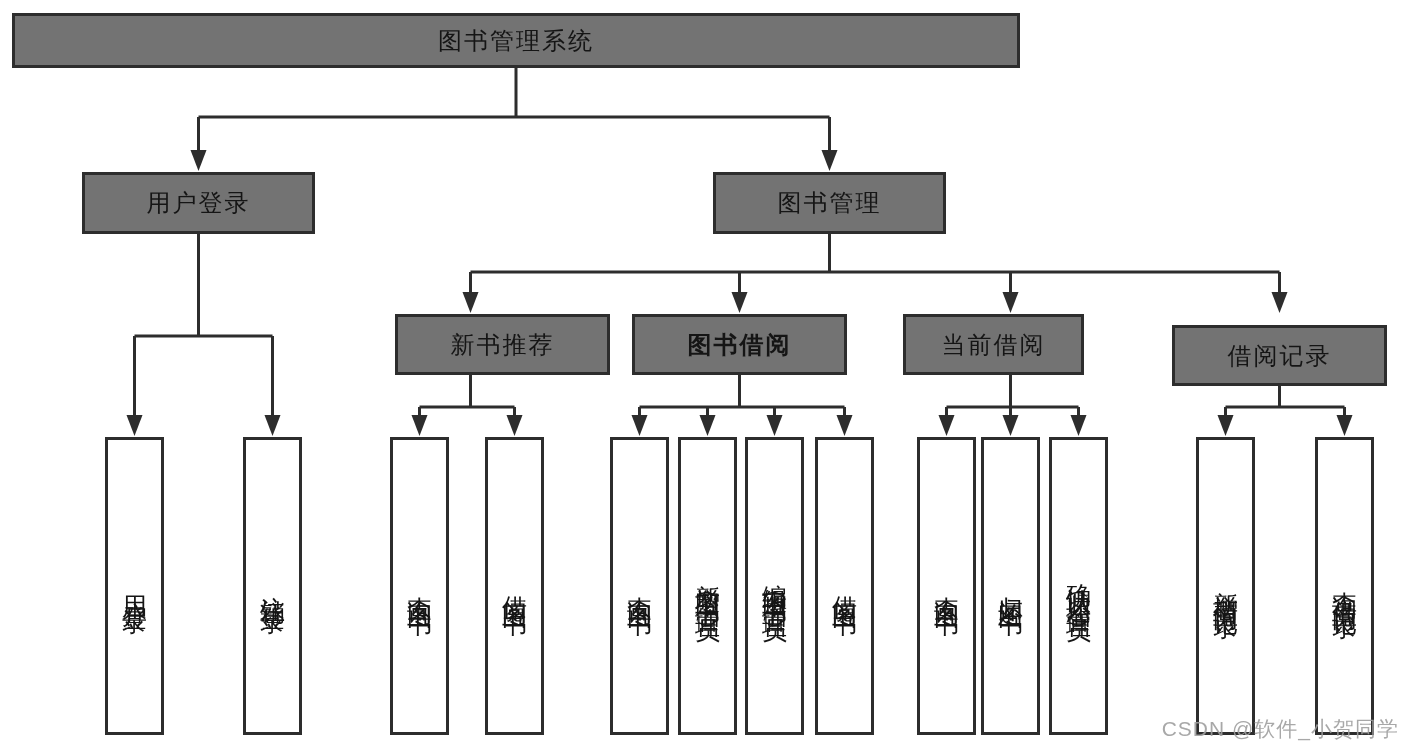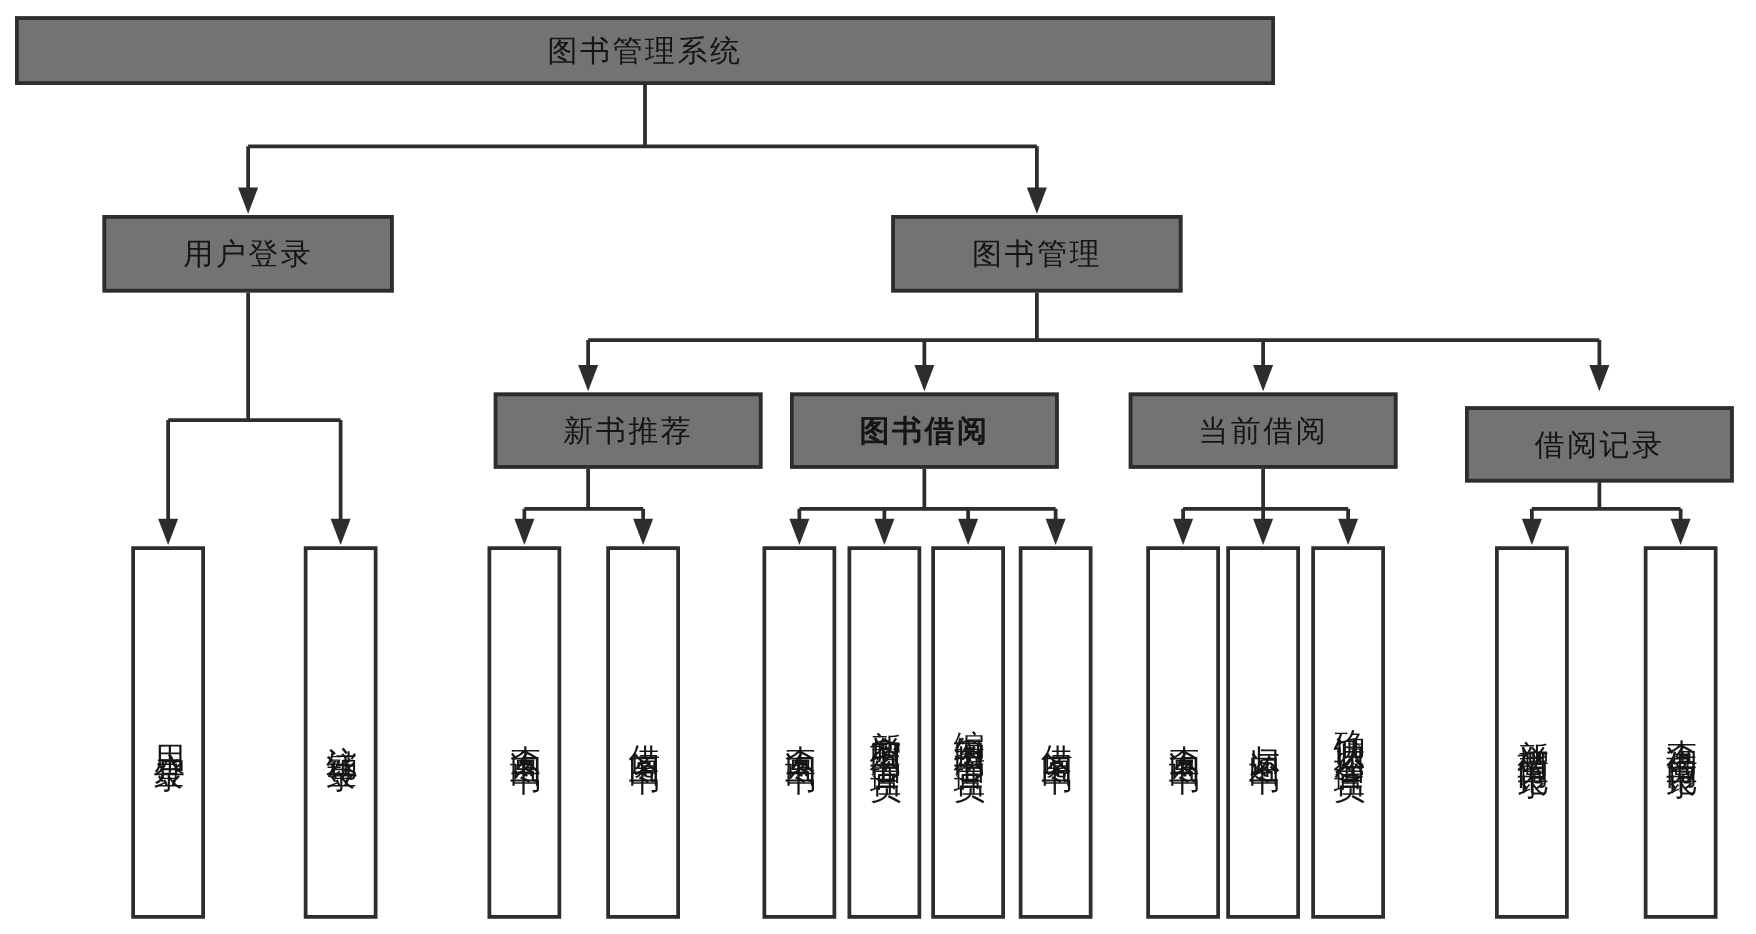--- a/index.html
+++ b/index.html
@@ -55,21 +55,21 @@
     letter-spacing: 5px;
     line-height: 1;
     color: #151515;
   }
   
   .n-root       { left: 12px;   top: 13px;  width: 1008px; height: 55px; }
   .n-user-login { left: 82px;   top: 172px; width: 233px;  height: 62px; }
   .n-book-mgmt  { left: 713px;  top: 172px; width: 233px;  height: 62px; }
   .n-new-book   { left: 363px;  top: 314px; width: 215px;  height: 61px; margin-left: 32px; }
   .n-borrow     { left: 632px;  top: 314px; width: 215px;  height: 61px; font-weight: bold; }
-  .n-current    { left: 903px;  top: 314px; width: 215px;  height: 61px; font-family: Liberation Mono, monospace; }
+  .n-current    { left: 903px;  top: 314px; width: 181px;  height: 61px; font-family: Liberation Mono, monospace; }
   .n-record     { left: 1172px; top: 314px; width: 215px;  height: 61px; margin-top: 11px; }
   
   .l1  { left: 105px;  }
   .l2  { left: 243px;  }
   .l3  { left: 390px;  }
   .l4  { left: 485px;  }
   .l5  { left: 610px;  }
   .l6  { left: 678px;  }
   .l7  { left: 745px;  }
   .l8  { left: 815px;  }
@@ -169,14 +169,15 @@
   <div class="leaf l11">
     <span>确认归还（管理员）</span>
   </div>
   <div class="leaf l12">
     <span>新增借阅记录</span>
   </div>
   <div class="leaf l13">
     <span>查询借阅记录</span>
   </div>
 
+  <div class="watermark">CSDN @软件_小贺同学</div>
 
 </div>
 
 </body></html>

